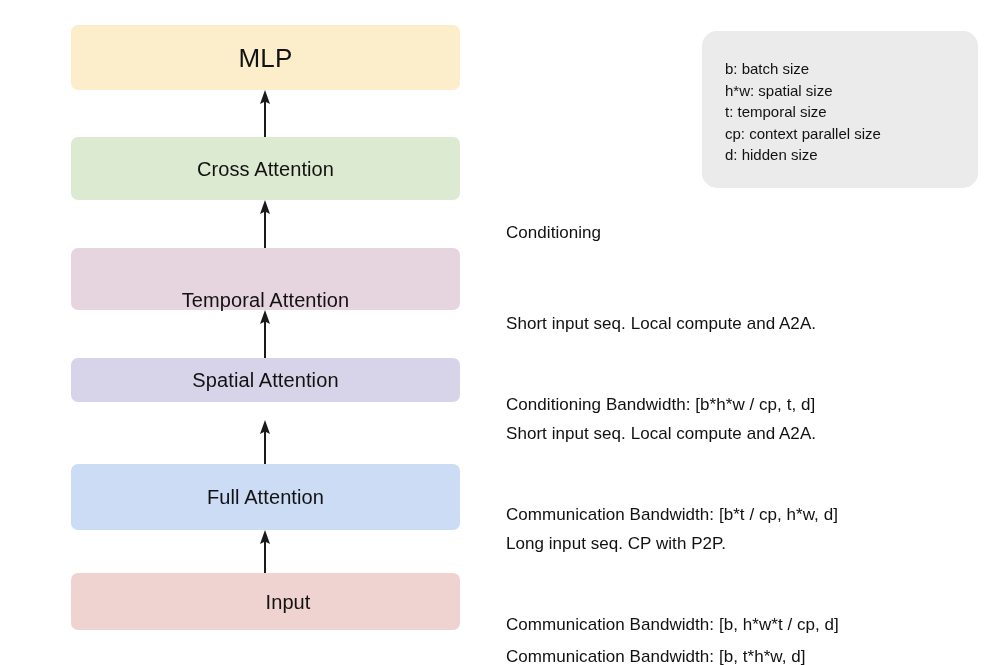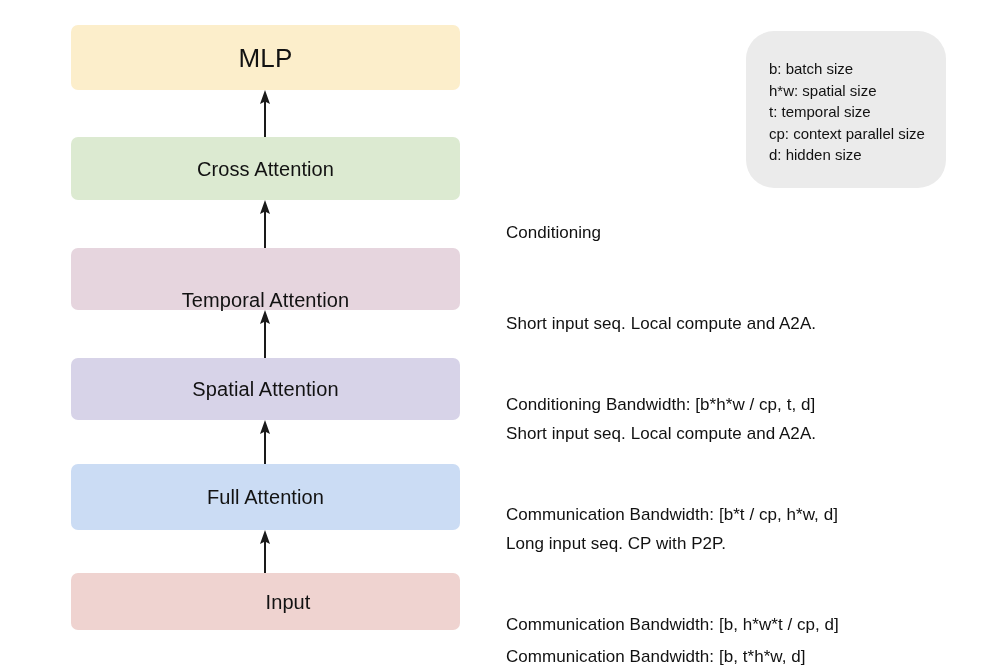--- a/index.html
+++ b/index.html
@@ -37,21 +37,21 @@
     line-height: 1;
     text-align: center;
   }
   .flow-box.mlp .box-label {
     font-size: 26px;
   }
 
   #box-mlp      { top: 25px;  height: 65px; }
   #box-cross    { top: 137px; height: 63px; }
   #box-temporal { top: 248px; height: 62px; align-items: flex-end; }
-  #box-spatial  { top: 358px; height: 62px; }
+  #box-spatial  { top: 358px; height: 44px; }
   #box-full     { top: 464px; height: 66px; }
   #box-input    { top: 573px; height: 57px; padding-left: 45px; }
 
   
   .arrow {
     position: absolute;
     left: 250px;
     width: 30px;
     pointer-events: none;
   }
@@ -79,27 +79,26 @@
   #ann-temporal     { top: 256px; }
   #ann-spatial      { top: 366px; }
   #ann-full         { top: 476px; }
   #ann-input        { top: 589px; }
 
   
   #legend {
     position: absolute;
     left: 702px;
     top: 31px;
-    width: 200px;
+    width: 276px;
     height: 157px;
     background: #ebebeb;
-    border-radius: 28px;
+    border-radius: 15px;
     box-sizing: border-box;
     padding: 27px 0 0 23px;
-    margin-left: 44px;
   }
   #legend .legend-line {
     display: block;
     font-size: 15px;
     color: #121212;
     line-height: 21.5px;
     white-space: pre;
   }
 </style>
 </head>

